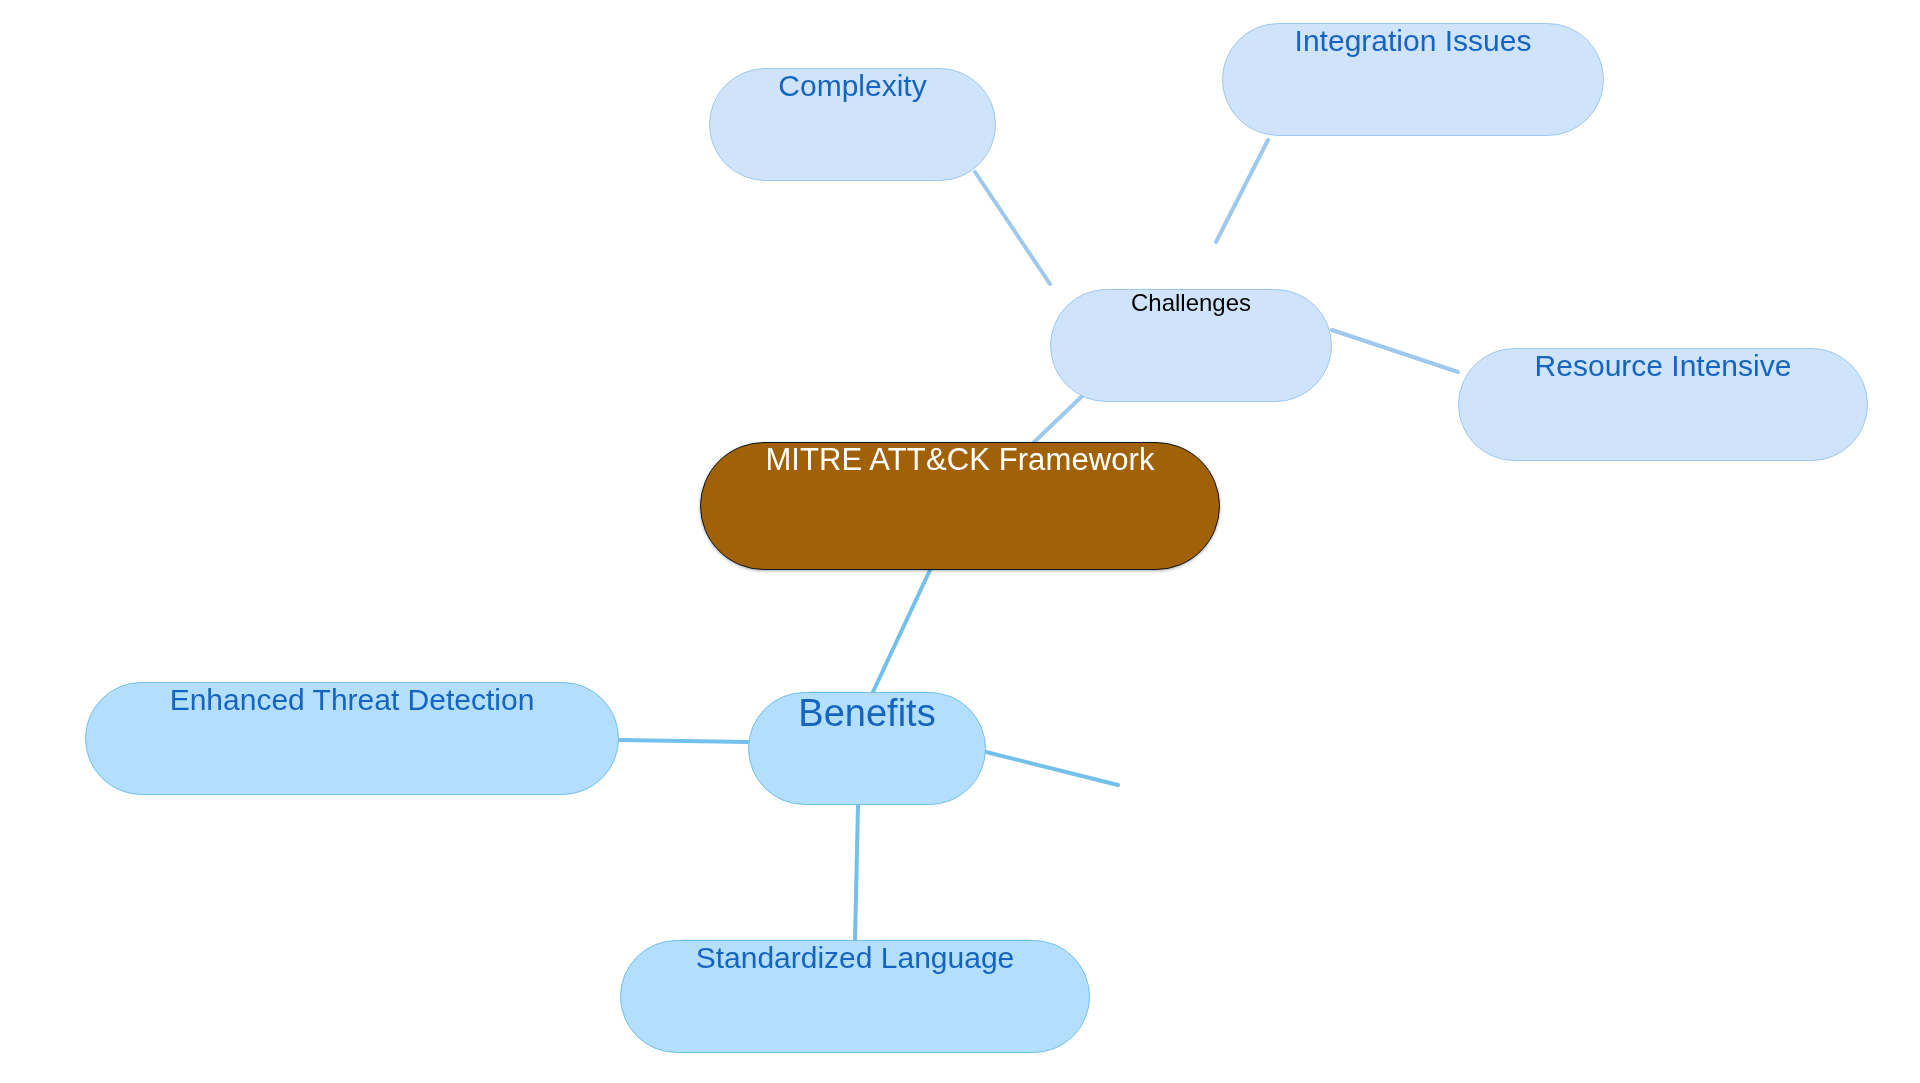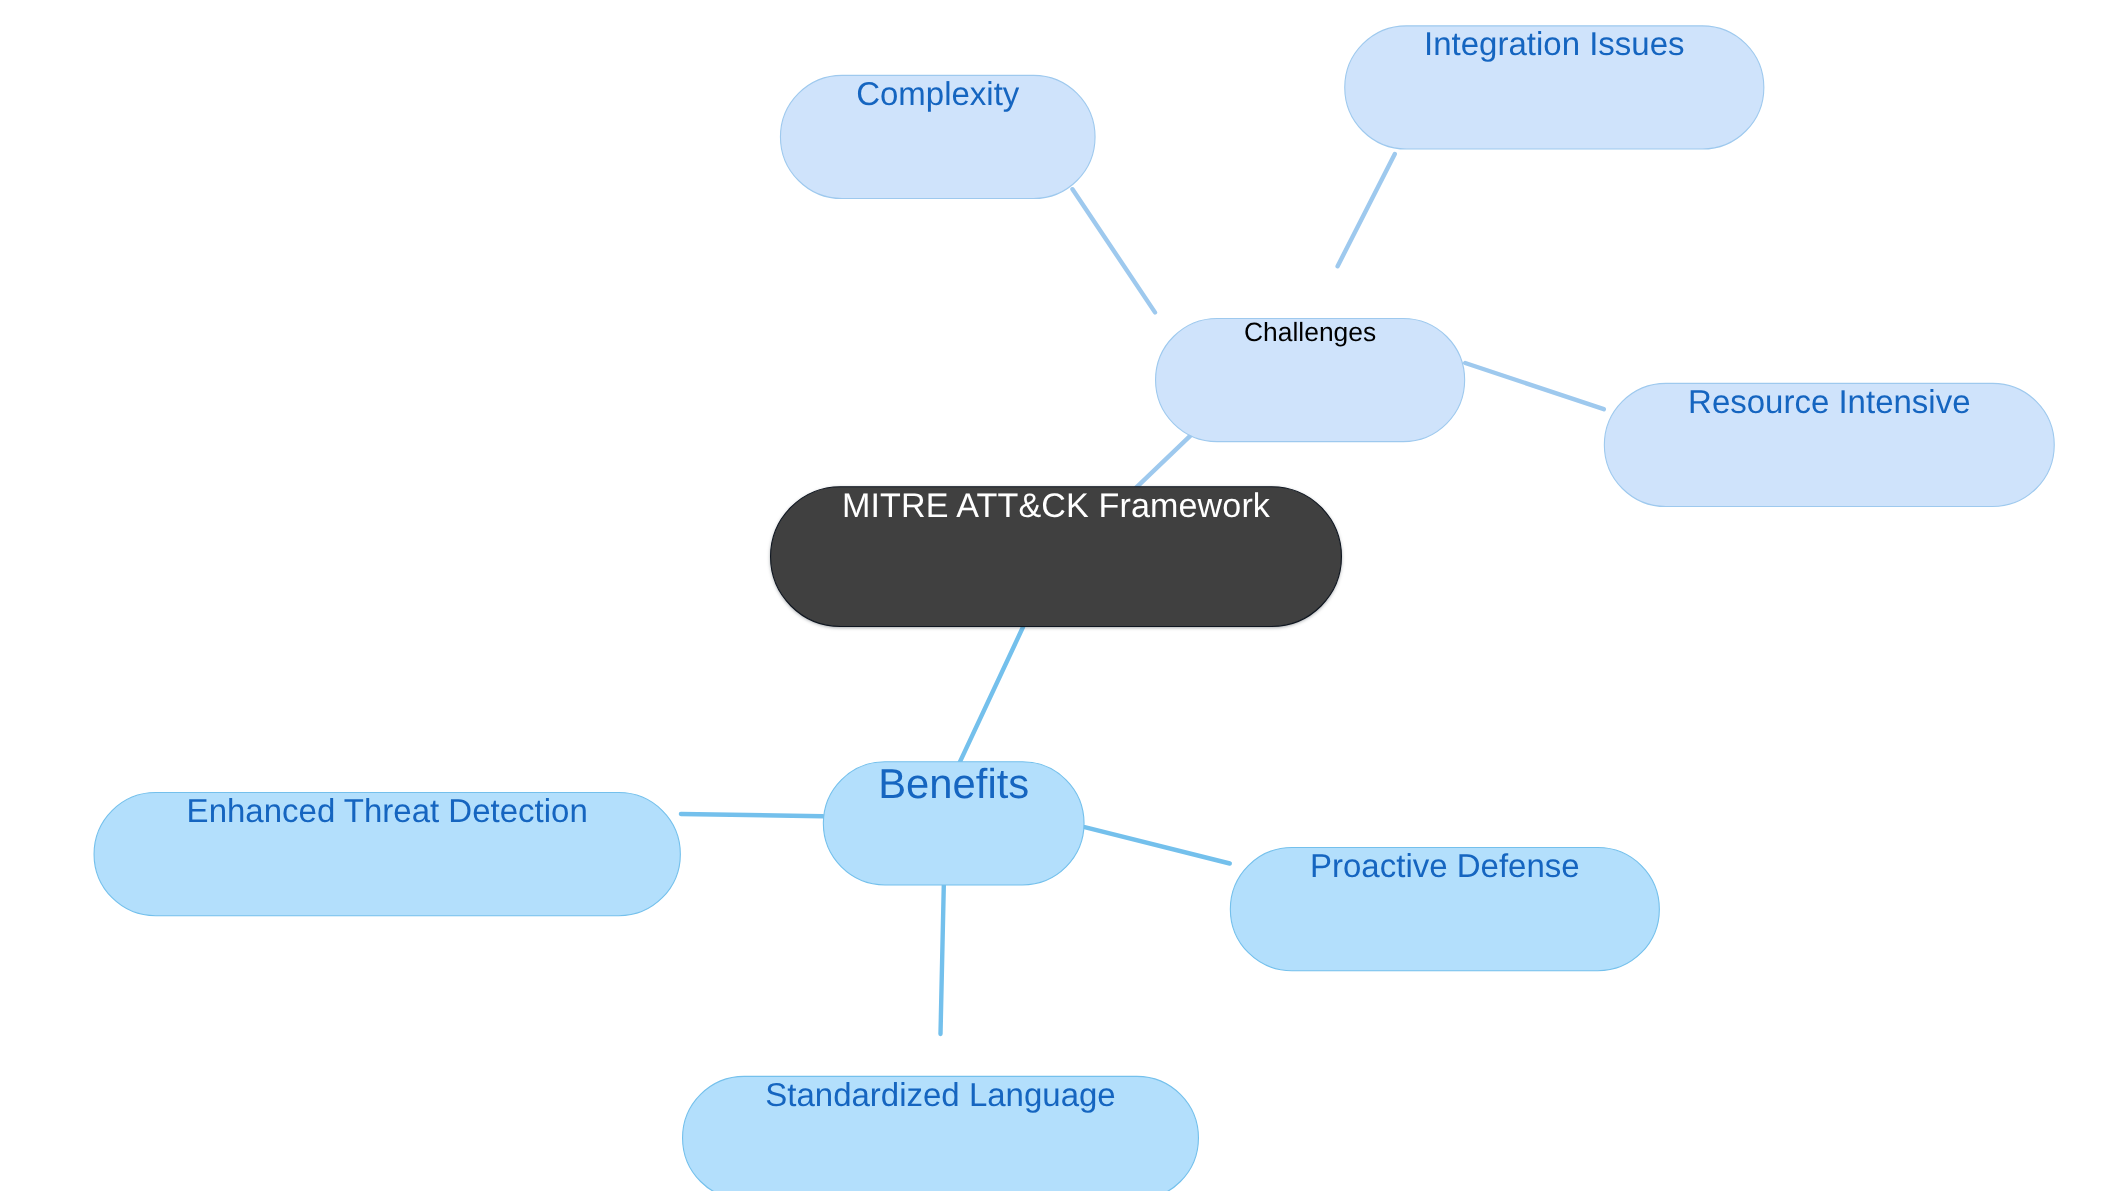--- a/index.html
+++ b/index.html
@@ -31,21 +31,21 @@
     box-sizing: border-box;
     display: flex;
     align-items: flex-start;
     justify-content: center;
     text-align: center;
     white-space: nowrap;
     line-height: 1.1;
     user-select: none;
   }
   .node-root {
-    background: #404040;
+    background: #a16207;
     color: #ffffff;
     border: 1px solid #0f1620;
     border-radius: 64px;
     font-size: 31px;
     letter-spacing: 0.1px;
     box-shadow: 0 1px 3px rgba(15,22,32,0.35);
   }
   .node-branch-challenges {
     background: #cfe3fb;
     color: #000000;
@@ -67,21 +67,20 @@
     border: 1.6px solid #74c0ec;
     border-radius: 60px;
     font-size: 38px;
   }
   .node-leaf-benefits {
     background: #b3dffc;
     color: #1565c0;
     border: 1.6px solid #74c0ec;
     border-radius: 60px;
     font-size: 30px;
-    margin-top: 38px;
   }
 </style>
 </head>
 <body>
 
 <div id="mindmap-canvas">
 
   <svg id="edge-layer" viewBox="0 0 1920 1083" width="1920" height="1083" xmlns="http://www.w3.org/2000/svg">
   <line x1="1030" y1="446" x2="1124" y2="356" stroke="#9ec9ee" stroke-width="4" stroke-linecap="round"></line>
       <line x1="930" y1="570" x2="872" y2="694" stroke="#74c0ec" stroke-width="4" stroke-linecap="round"></line>
@@ -106,23 +105,20 @@
   </div>
 
   <div class="node node-branch-challenges" style="left: 1050px; top: 242px; width: 282px; height: 113px;">
     <span>Challenges</span>
   </div>
 
   <div class="node node-leaf-benefits" style="left: 85px; top: 682px; width: 534px; height: 113px;">
     <span>Enhanced Threat Detection</span>
   </div>
 
-  <div class="node node-leaf-benefits" style="left: 1118px; top: 732px; width: 391px; height: 113px;">
-    <span>Proactive Defense</span>
-  </div>
 
   <div class="node node-leaf-benefits" style="left: 620px; top: 940px; width: 470px; height: 113px;">
     <span>Standardized Language</span>
   </div>
 
   <div class="node node-branch-benefits" style="left: 748px; top: 692px; width: 238px; height: 113px;">
     <span>Benefits</span>
   </div>
 
   <div class="node node-root" style="left: 700px; top: 442px; width: 520px; height: 128px;">

